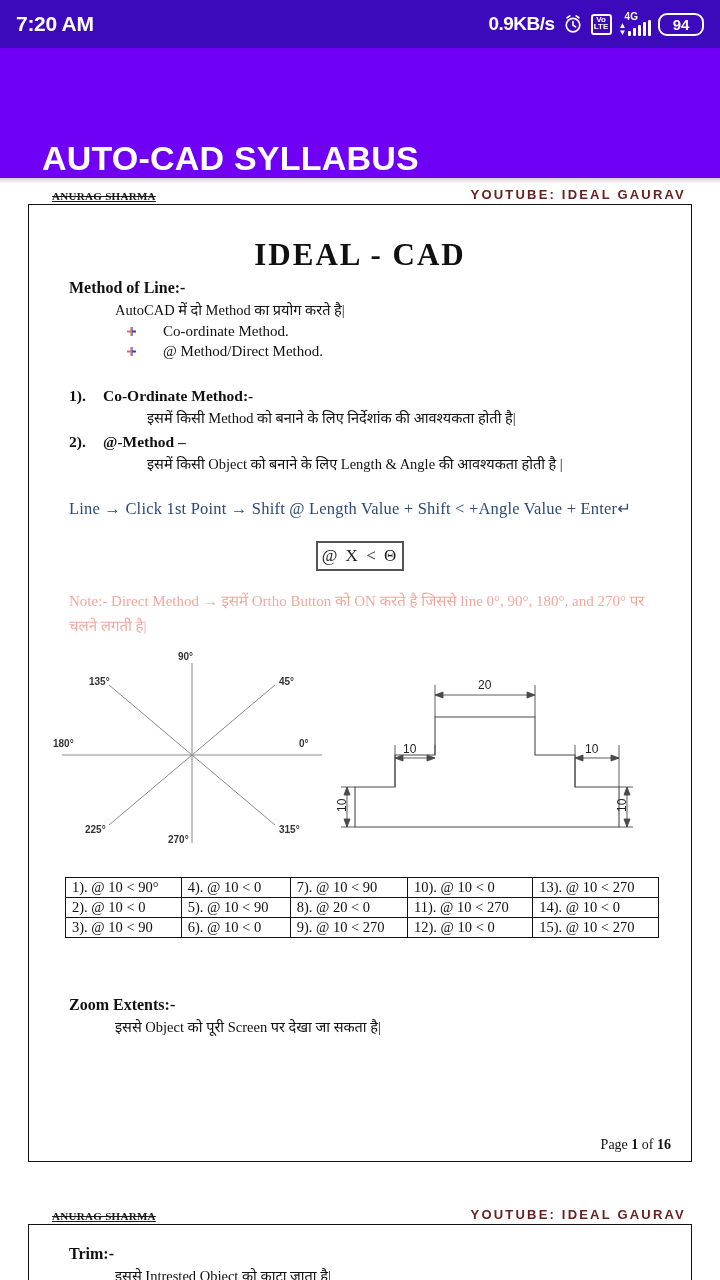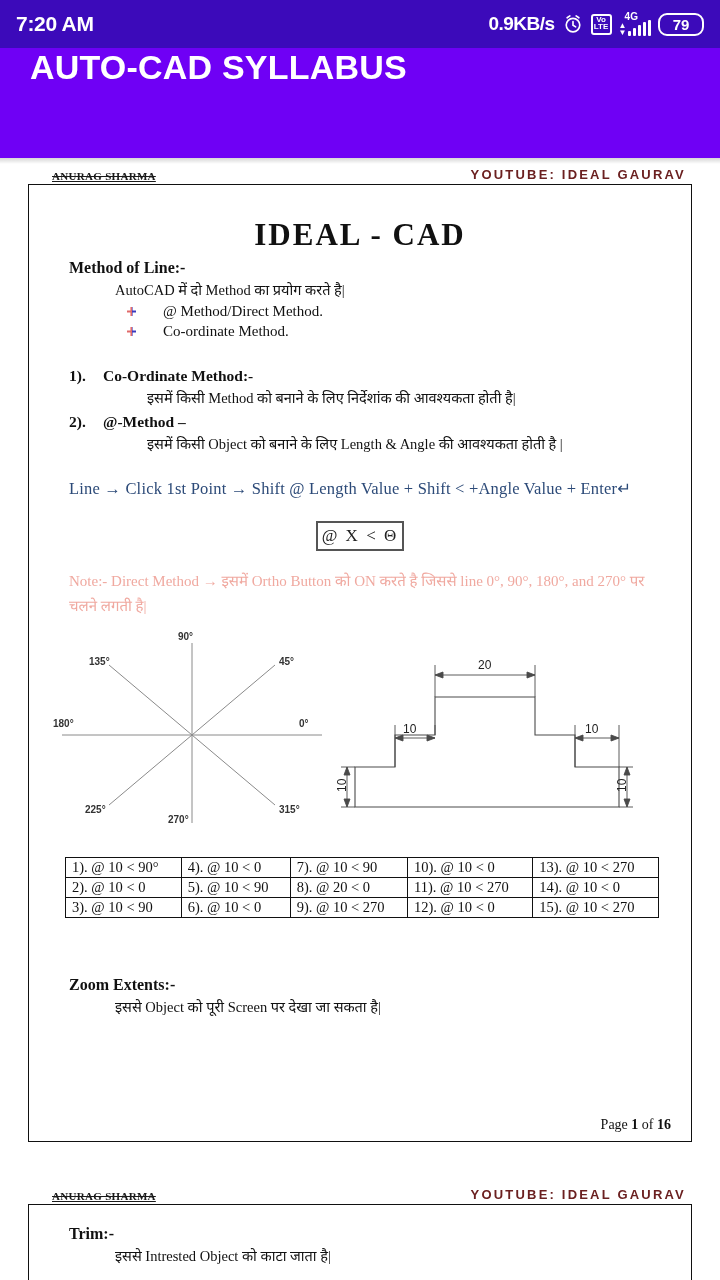--- a/index.html
+++ b/index.html
@@ -50,25 +50,25 @@
   .arrows { display:flex; flex-direction:column; font-size:8px; line-height:7px; margin-right:1px; margin-top:9px; }
   .battery {
     border: 2px solid #ffffff; border-radius: 9px;
     min-width: 46px; height: 23px;
     display: flex; align-items: center; justify-content: center;
     font-size: 15px; font-weight: bold;
   }
 
   
   .appbar {
-    height: 110px;
+    height: 130px;
     background: #6f00f5;
     display: flex;
-    align-items: flex-start;
-    padding: 0 30px;
+    align-items: flex-end;
+    padding: 0 42px;
   }
   .appbar-title {
     color: #ffffff;
     font-size: 34px;
     font-weight: bold;
     letter-spacing: 0.2px;
   }
 
   
   .viewer {
@@ -233,21 +233,21 @@
         </div>
       <div class="bars">
           <i></i>
           <i></i>
           <i></i>
           <i></i>
           <i></i>
         </div>
     </div>
     <div class="battery">
-      <span>79</span>
+      <span>94</span>
     </div>
   </div>
 </div>
 
 <div class="appbar">
   <div class="appbar-title">AUTO-CAD SYLLABUS</div>
 </div>
 
 <div class="viewer">
   <div class="doc-shadow"></div>
@@ -260,22 +260,22 @@
 
     <div class="page page-1">
 
       <div class="doc-title">IDEAL - CAD</div>
 
       <div class="sec">
         <div class="h-bold">Method of Line:-</div>
         <div class="body-line indent" style="padding-left:46px;margin-top:2px;">AutoCAD में दो Method का प्रयोग करते है|</div>
       </div>
       <ul class="bullets">
+        <li>Co-ordinate Method.</li>
         <li>@ Method/Direct Method.</li>
-        <li>Co-ordinate Method.</li>
       </ul>
 
       <div class="numlist">
         <div class="numrow">
           <div class="num">1).</div>
           <div class="lbl">Co-Ordinate Method:-</div>
         </div>
         <div class="sub-line">इसमें किसी Method को बनाने के लिए निर्देशांक की आवश्यकता होती है|</div>
         <div class="numrow">
           <div class="num">2).</div>

